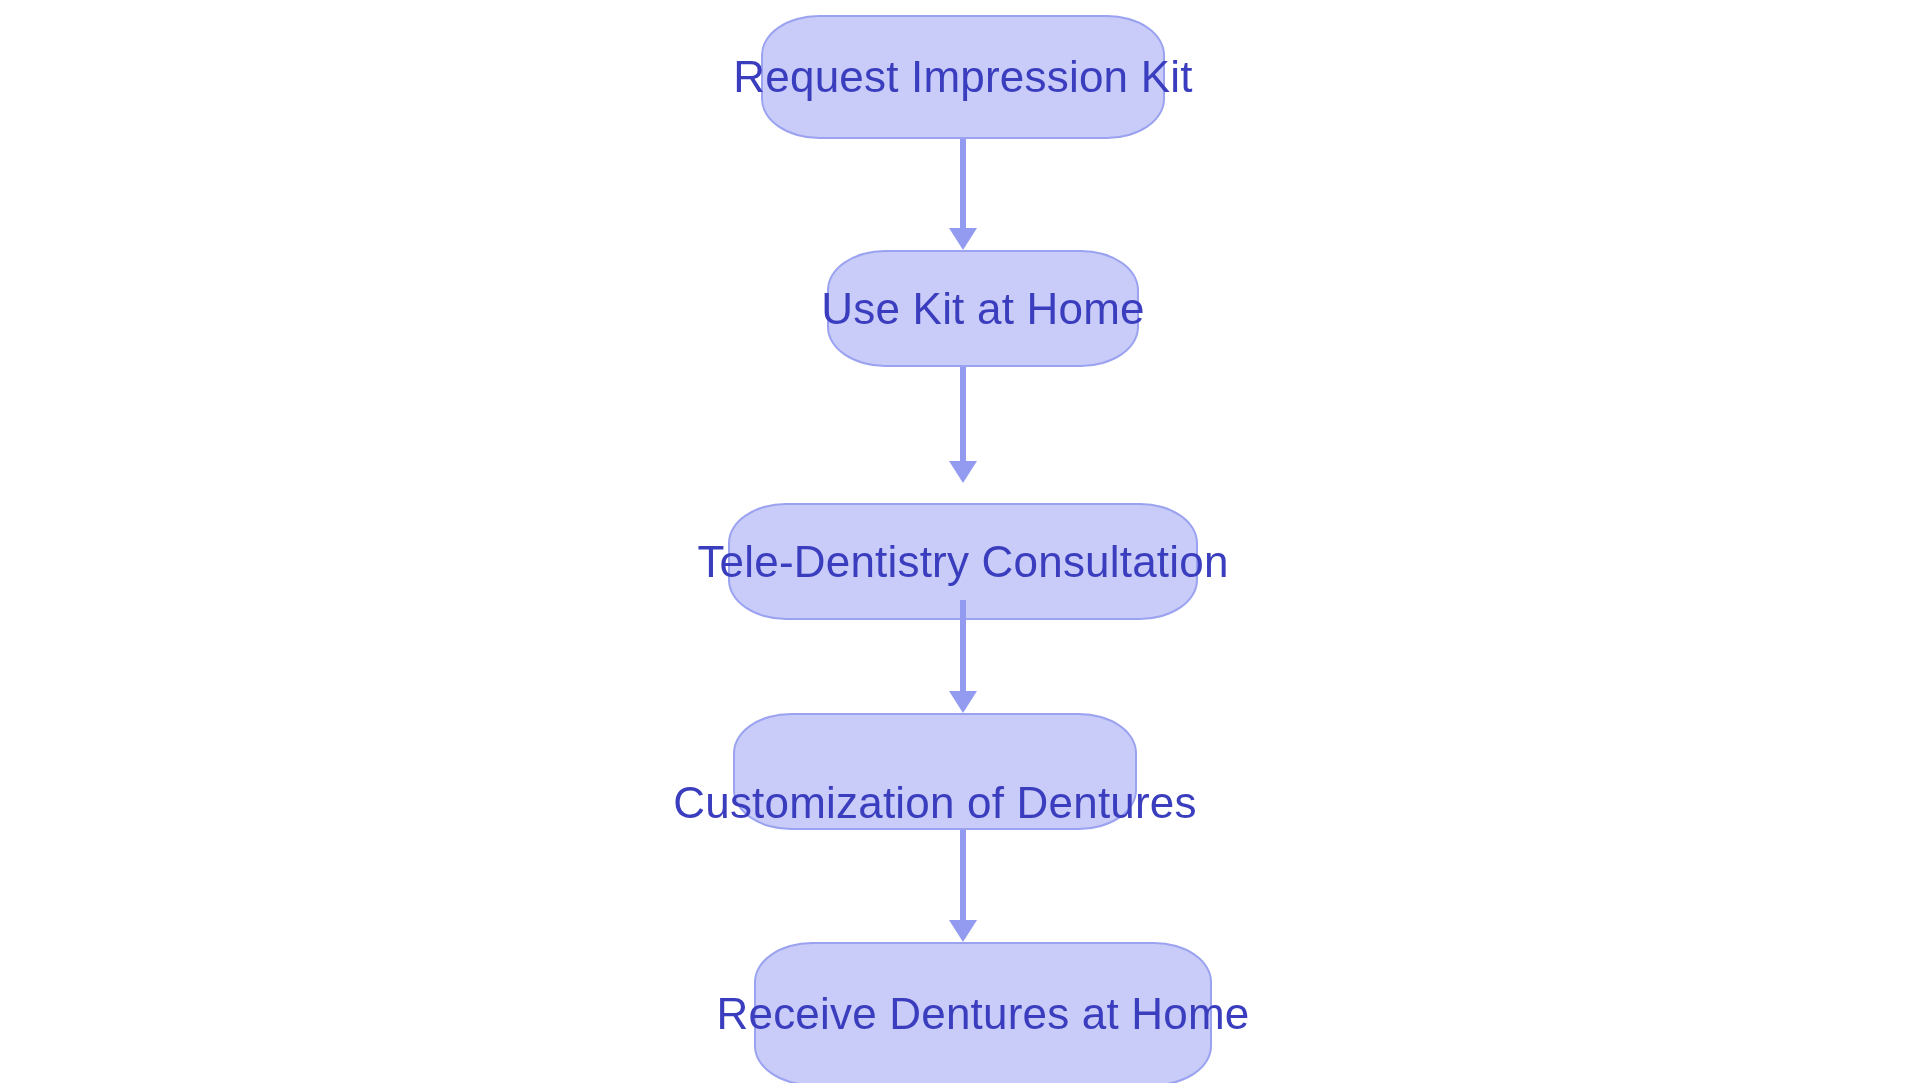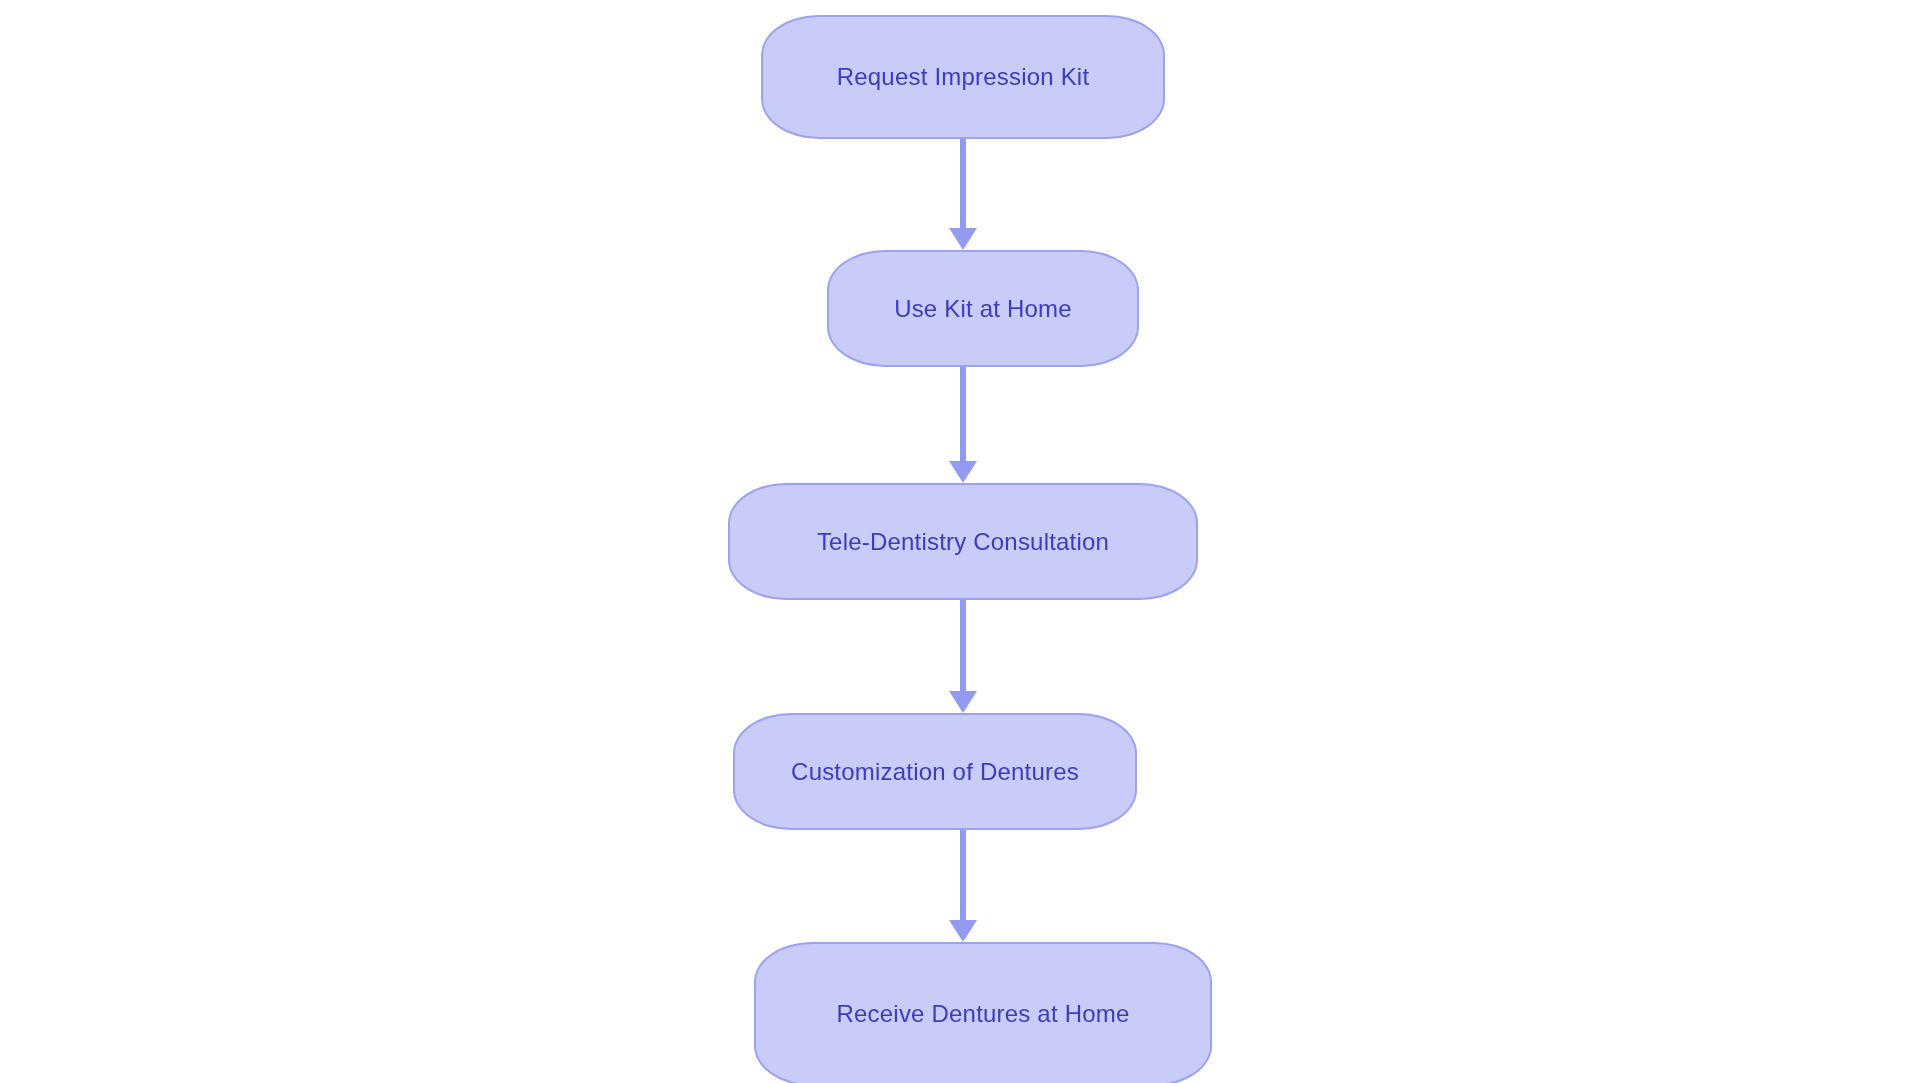--- a/index.html
+++ b/index.html
@@ -18,30 +18,30 @@
   .node {
     position: absolute;
     box-sizing: border-box;
     background: var(--node-fill, #c9ccf8);
     border: 2px solid var(--node-border, #9ba3f1);
     border-radius: 58px / 40px;
     display: flex;
     align-items: center;
     justify-content: center;
     color: var(--node-text, #3a3dbd);
-    font-size: 24px;
+    font-size: 44px;
     font-weight: 400;
     letter-spacing: 0.2px;
     text-align: center;
     white-space: nowrap;
   }
   .node-1 { left: 761px; top: 15px;  width: 404px; height: 124px; }
   .node-2 { left: 827px; top: 250px; width: 312px; height: 117px; }
-  .node-3 { left: 728px; top: 483px; width: 470px; height: 117px; }
-  .node-4 { left: 733px; top: 713px; width: 404px; height: 117px; }
+  .node-3 { left: 728px; top: 503px; width: 470px; height: 117px; }
+  .node-4 { left: 733px; top: 713px; width: 404px; height: 117px; align-items: flex-end; }
   .node-5 { left: 734px; top: 942px; width: 458px; height: 144px; margin-left: 20px; }
 
   .edge-line {
     position: absolute;
     left: 960px;
     width: 6px;
     background: var(--arrow, #929bf0);
   }
   .edge-line-1 { top: 139px; height: 89px; }
   .edge-line-2 { top: 367px; height: 94px; }

